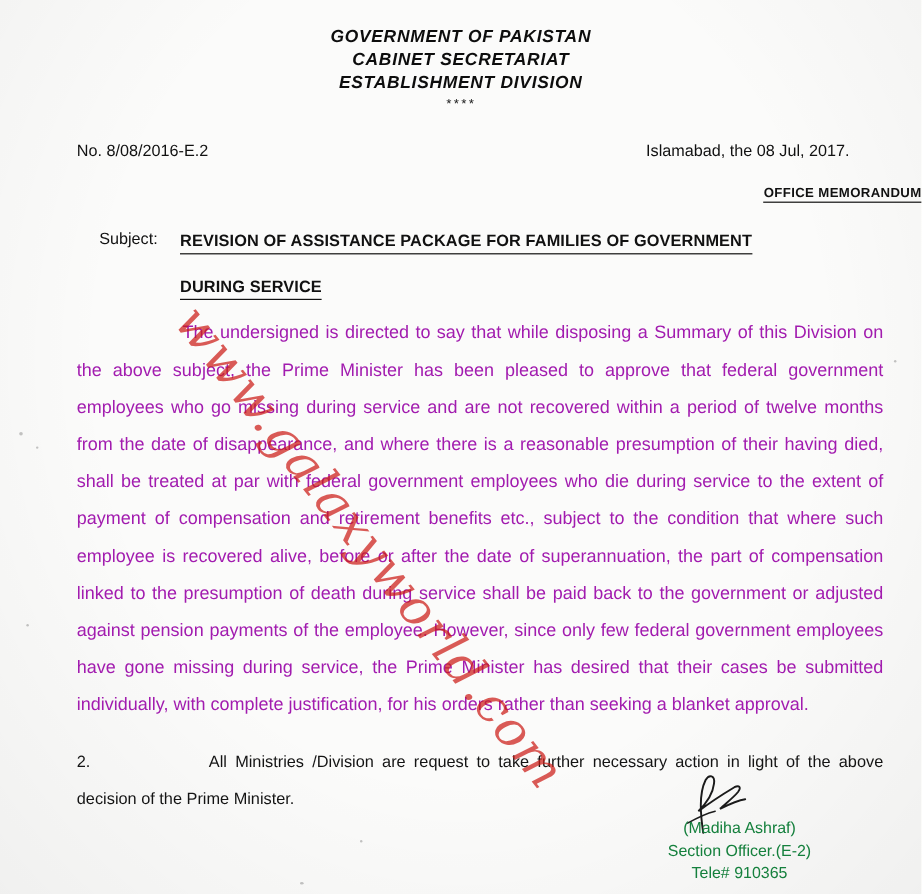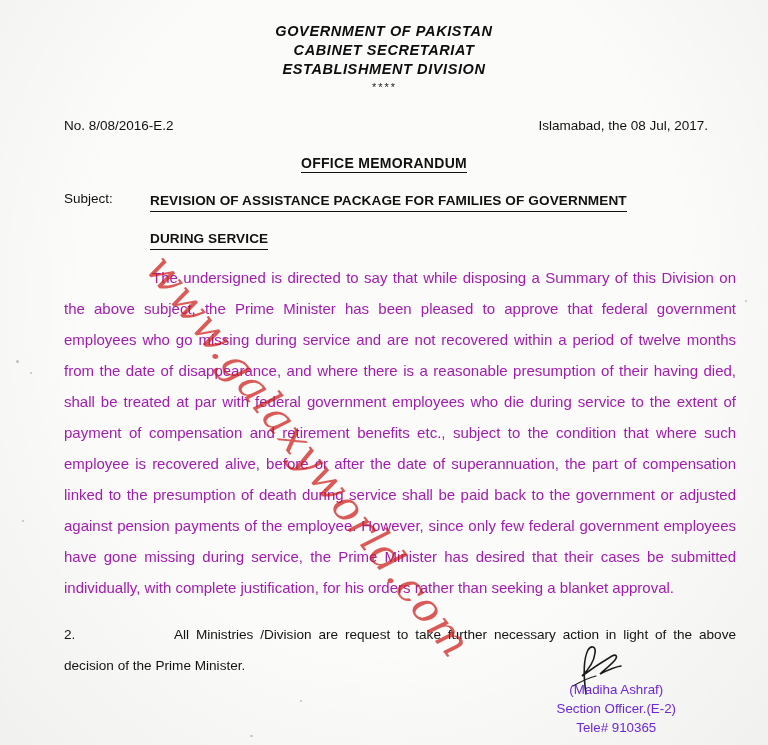--- a/index.html
+++ b/index.html
@@ -63,37 +63,38 @@
     justify-content: space-between;
     font-size: 13.5px;
     color: #111;
   }
 
   .om-title {
     position: absolute;
     top: 155px;
     left: 0;
     width: 100%;
-    text-align: center;
+    text-align: right;
     font-weight: bold;
-    font-size: 14px;
+    font-size: 11px;
     letter-spacing: 0.3px;
   }
   .om-title span {
     border-bottom: 1.3px solid #111;
     padding-bottom: 1px;
   }
 
   .subject-block {
     position: absolute;
     top: 190px;
     left: 64px;
     right: 36px;
     display: flex;
     align-items: flex-start;
+    text-align: center;
   }
   .subject-label {
     font-size: 13.5px;
     width: 86px;
     flex: 0 0 86px;
     padding-top: 1px;
   }
   .subject-text {
     font-weight: bold;
     font-size: 13.6px;
@@ -139,21 +140,21 @@
     width: 110px;
   }
 
   .signature-block {
     position: absolute;
     top: 680px;
     right: 92px;
     text-align: center;
     font-size: 13.3px;
     line-height: 19px;
-    color: #6d28d9;
+    color: #15803d;
   }
   .signature-block .name { font-weight: normal; }
 
   
   .sign-mark {
     position: absolute;
     top: 640px;
     right: 120px;
     width: 120px;
     height: 58px;

